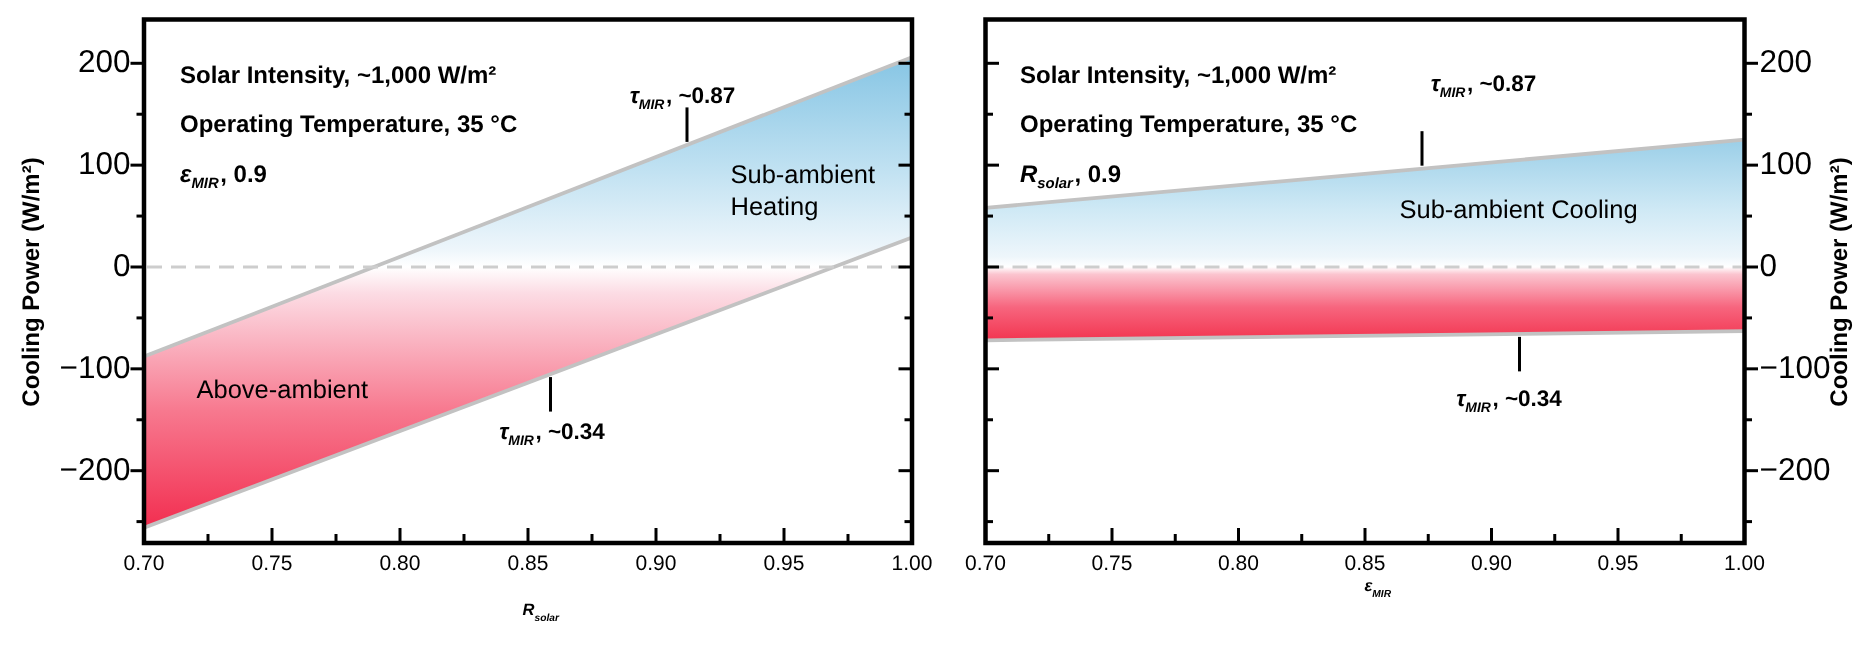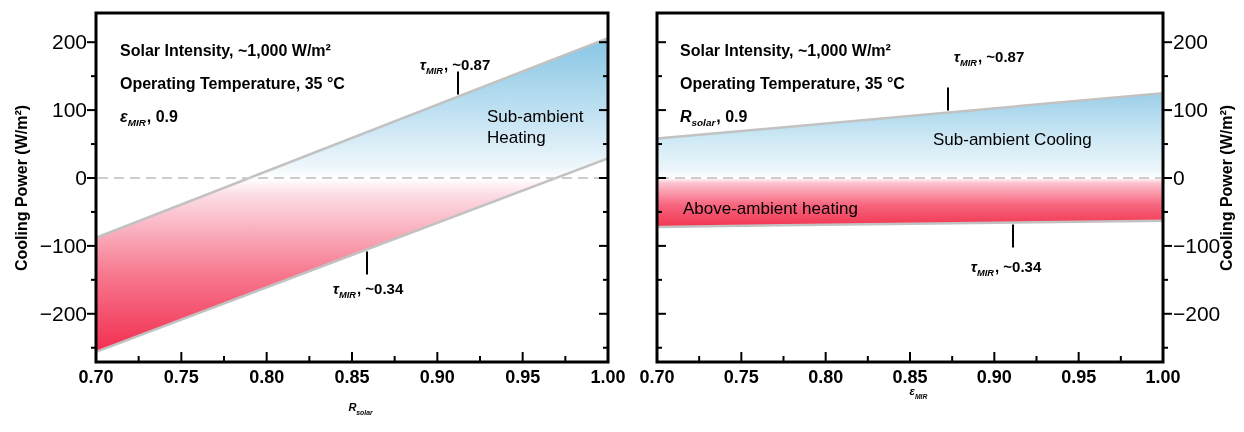--- a/index.html
+++ b/index.html
@@ -8,21 +8,21 @@
   .canvas svg{position:absolute;left:0;top:0;}
   .canvas div{position:absolute;white-space:nowrap;}
   .ptext{font-size:16px;font-weight:700;margin-top:14px;}
   .ann{font-size:15px;font-weight:700;transform:translate(-50%,-50%);}
   .reg{font-size:17px;font-weight:400;line-height:21px;}
   .reg span{display:block;}
   .xlab{font-size:11px;transform:translate(-50%,-50%);margin-left:20px;}
   .ylab{font-size:16px;font-weight:700;transform:translate(-50%,-50%) rotate(-90deg);}
   .sym{font-style:italic;font-weight:700;}
   .sub{font-style:italic;font-weight:700;font-size:62%;position:relative;top:4px;margin-right:1px;}
-  .xtick{font-size:18px;font-weight:700;transform:translateX(-50%);}
+  .xtick{font-size:14px;font-weight:400;transform:translateX(-50%);}
   .ytick{font-size:21px;font-weight:400;height:18px;line-height:18px;}
 </style>
 </head>
 <body>
 
 <div class="canvas" id="fig">
 
   <svg id="plot" width="1244" height="432">
       <defs>
         <linearGradient id="grad0" gradientUnits="userSpaceOnUse" x1="0" y1="38.12256809338521" x2="0" y2="351.81517509727627">
@@ -135,37 +135,35 @@
   <div class="ptext" style="left:120px;top:94px"><span class="sym">ε</span><span class="sub">MIR</span><span>, 0.9</span></div>
 
   <div class="ann" style="left:455px;top:64px"><span class="sym">τ</span><span class="sub">MIR</span><span>, ~0.87</span></div>
   <div class="ann" style="left:368px;top:288px"><span class="sym">τ</span><span class="sub">MIR</span><span>, ~0.34</span></div>
 
   <div class="reg" style="left:487px;top:106px">
       <span>Sub-ambient</span>
       <span>Heating</span>
     </div>
   <div class="reg" style="left:131px;top:249px">
+      <span>Above-ambient</span>
     </div>
 
   <div class="xlab" style="left:341px;top:407px"><span class="sym">R</span><span class="sub">solar</span></div>
   <div class="ylab" style="left:22px;top:188px">Cooling Power (W/m²)</div>
 
   <div class="ptext" style="left:680px;top:28px">Solar Intensity, ~1,000 W/m²</div>
   <div class="ptext" style="left:680px;top:61px">Operating Temperature, 35 °C</div>
   <div class="ptext" style="left:680px;top:94px"><span class="sym">R</span><span class="sub">solar</span><span>, 0.9</span></div>
 
   <div class="ann" style="left:989px;top:56px"><span class="sym">τ</span><span class="sub">MIR</span><span>, ~0.87</span></div>
   <div class="ann" style="left:1006px;top:266px"><span class="sym">τ</span><span class="sub">MIR</span><span>, ~0.34</span></div>
 
   <div class="reg" style="left:933px;top:129px">
       <span>Sub-ambient Cooling</span>
-    </div>
-  <div class="reg" style="left:683px;top:198px">
-      <span>Above-ambient heating</span>
     </div>
 
   <div class="xlab" style="left:899px;top:391px"><span class="sym">ε</span><span class="sub">MIR</span></div>
   <div class="ylab" style="left:1227px;top:188px">Cooling Power (W/m²)</div>
 <div class="xtick" style="left:96px;top:367px">0.70</div>
     <div class="xtick" style="left:181.3333333333334px;top:367px">0.75</div>
     <div class="xtick" style="left:266.6666666666668px;top:367px">0.80</div>
     <div class="xtick" style="left:352px;top:367px">0.85</div>
     <div class="xtick" style="left:437.33333333333337px;top:367px">0.90</div>
     <div class="xtick" style="left:522.6666666666666px;top:367px">0.95</div>

